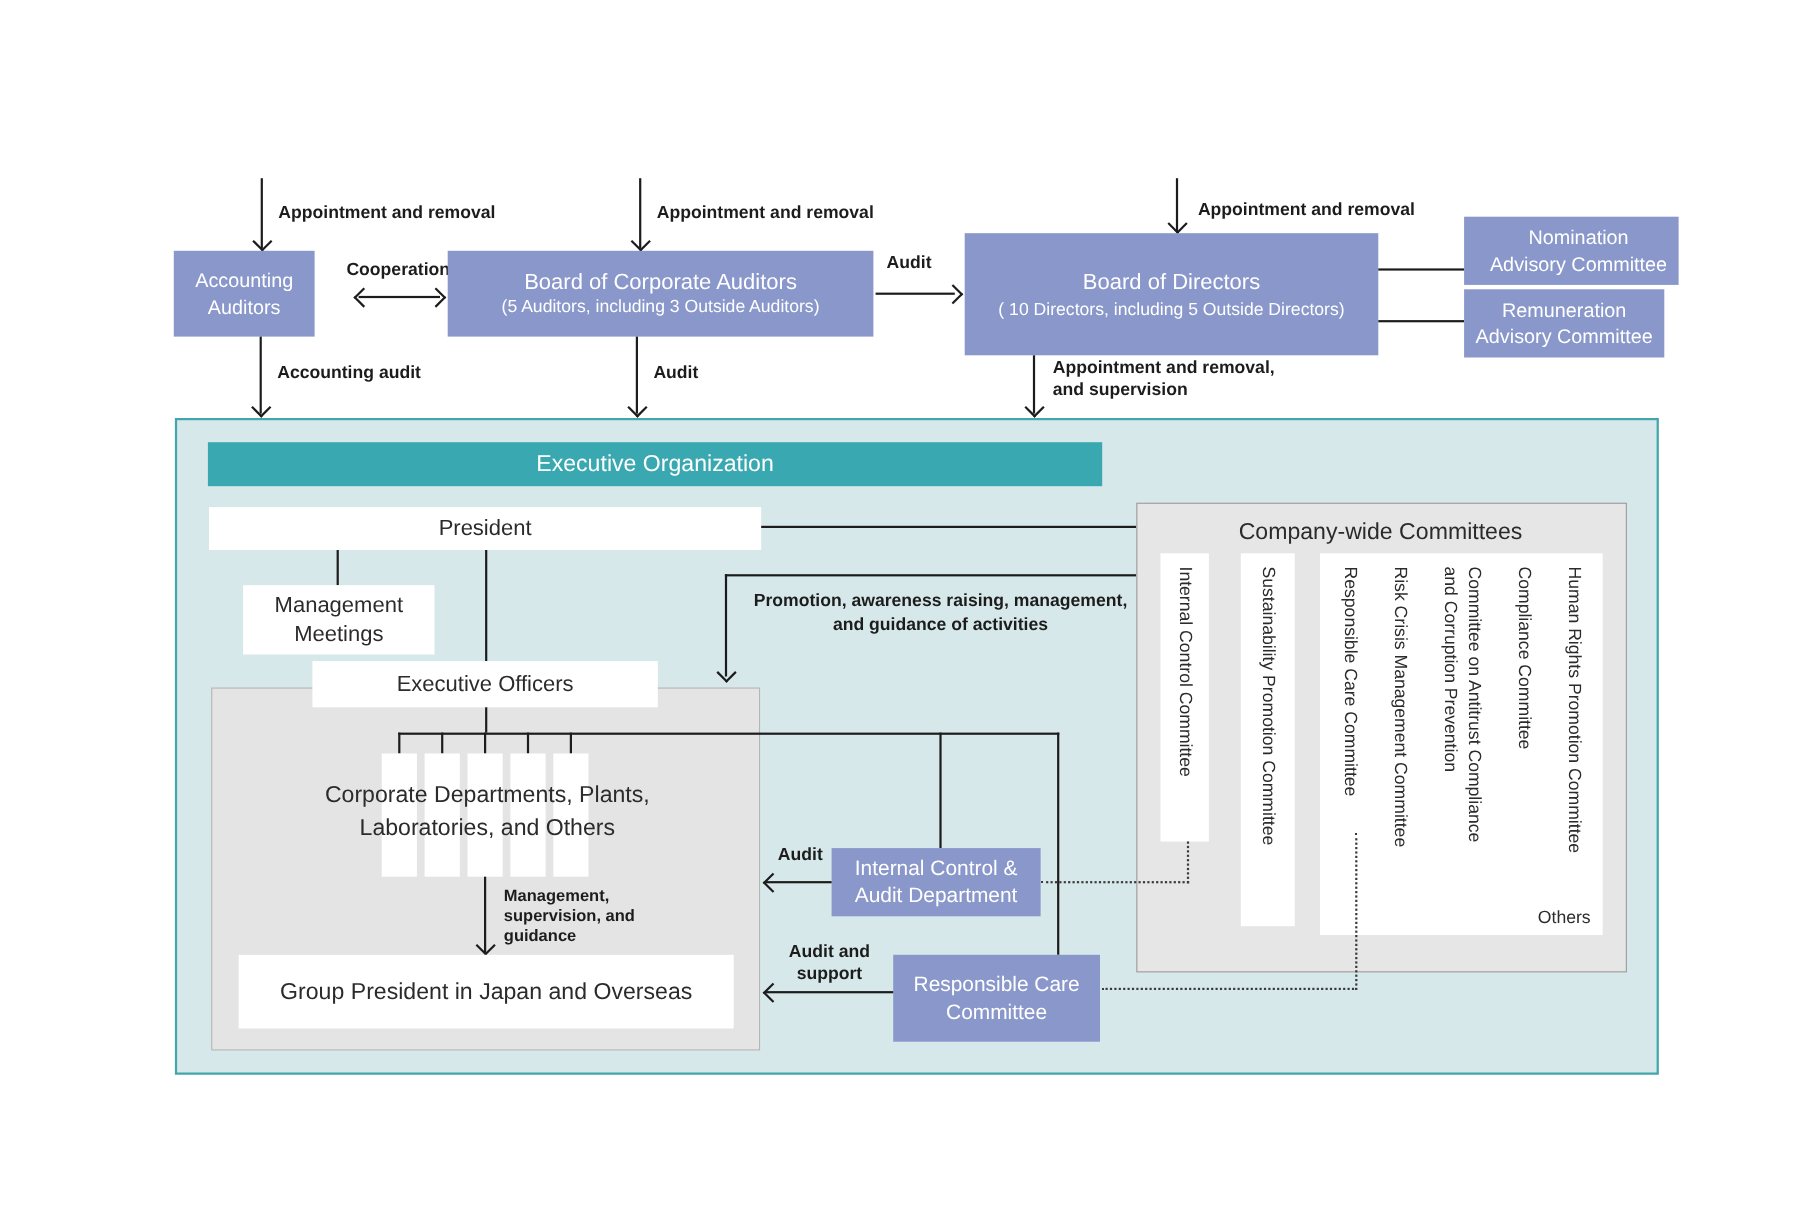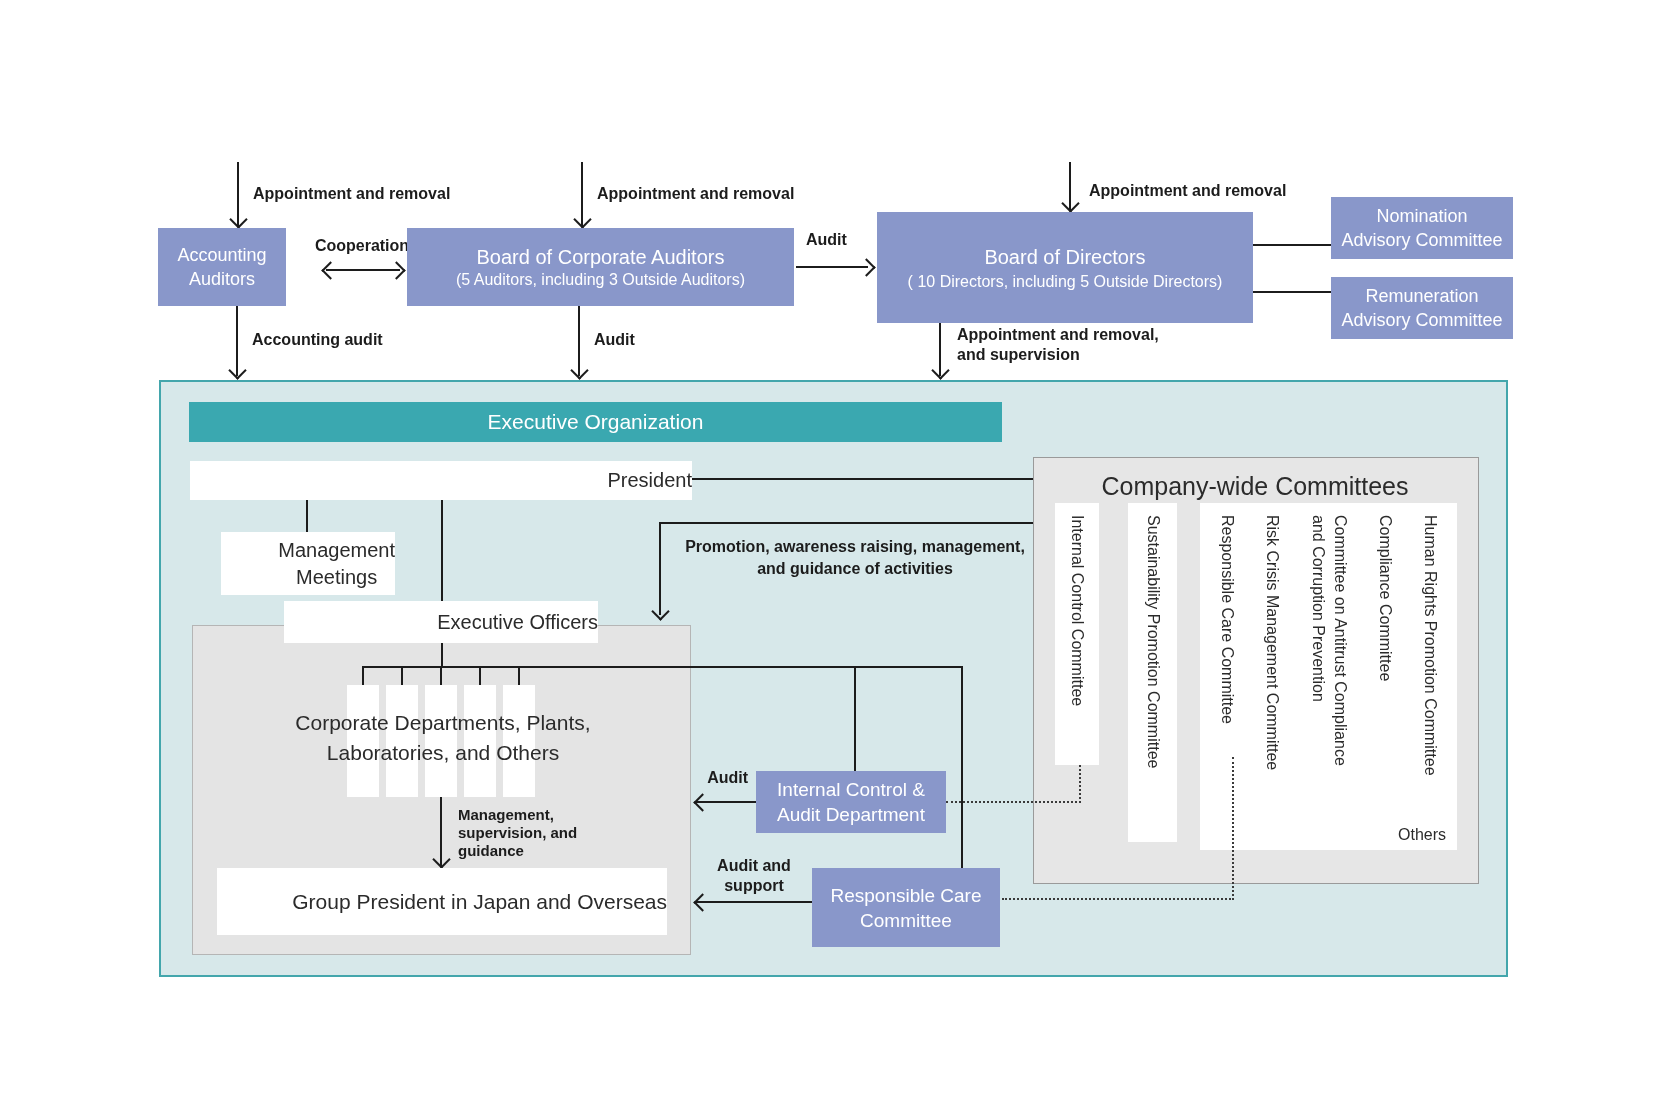--- a/index.html
+++ b/index.html
@@ -6,21 +6,21 @@
   #canvas{
     position:relative;width:1654px;height:1102px;background:#ffffff;
     font-family:"Liberation Sans","DejaVu Sans",sans-serif;color:#1c1c1c;
     overflow:hidden;
   }
   .abs{position:absolute;}
   .flexc{display:flex;align-items:center;justify-content:center;text-align:center;}
   .pre{white-space:pre-line;}
   .bluebar{background:#2e4d9b;color:#ffffff;}
   .purple{background:#8997ca;color:#ffffff;}
-  .whitebox{background:#ffffff;color:#2b2b2b;justify-content:flex-end;}
+  .whitebox{background:#ffffff;color:#2b2b2b;}
   .tealhdr{background:#3aa8b0;color:#ffffff;}
   .lbl{font-weight:700;font-size:16px;color:#1c1c1c;line-height:20px;}
   .ln{position:absolute;background:#1c1c1c;}
   .dot-h{position:absolute;border-top:2px dotted #3a3a3a;height:0;}
   .dot-v{position:absolute;border-left:2px dotted #3a3a3a;width:0;}
   .chev{position:absolute;width:11px;height:11px;
         border-right:2px solid #1c1c1c;border-bottom:2px solid #1c1c1c;}
   .chev.down{transform:rotate(45deg);}
   .chev.right{transform:rotate(-45deg);}
   .chev.left{transform:rotate(135deg);}
@@ -65,25 +65,25 @@
   <div class="chev right" style="left:860px;top:261px;"></div>
 
   <div class="abs flexc purple" style="left:877px;top:212px;width:376px;height:111px;flex-direction:column;">
     <span style="font-size:20px;line-height:28px;">Board of Directors</span>
     <span style="font-size:16px;line-height:22px;">( 10 Directors, including 5 Outside Directors)</span>
   </div>
 
   <div class="ln" style="left:1253px;top:244px;width:78px;height:2px;"></div>
   <div class="ln" style="left:1253px;top:291px;width:78px;height:2px;"></div>
 
-  <div class="abs flexc purple pre" style="left:1331px;top:197px;width:182px;height:62px;font-size:18px;line-height:24px;">
+  <div class="abs flexc purple pre" style="left:1331px;top:197px;width:182px;height:62px;font-size:18px;line-height:24px;padding-left:13px;">
     <span class="pre">Nomination
 Advisory Committee</span>
   </div>
-  <div class="abs flexc purple pre" style="left:1331px;top:277px;width:182px;height:62px;font-size:18px;line-height:24px;">
+  <div class="abs flexc purple pre" style="left:1331px;top:263px;width:182px;height:62px;font-size:18px;line-height:24px;">
     <span class="pre">Remuneration
 Advisory Committee</span>
   </div>
 
   <div class="ln" style="left:236px;top:306px;width:2px;height:70px;"></div>
   <div class="chev down" style="left:231px;top:364px;"></div>
   <div class="abs lbl" style="left:252px;top:330px;">Accounting audit</div>
 
   <div class="ln" style="left:578px;top:306px;width:2px;height:70px;"></div>
   <div class="chev down" style="left:573px;top:364px;"></div>
@@ -167,21 +167,21 @@
   <div class="abs flexc purple pre" style="left:812px;top:868px;width:188px;height:79px;font-size:19px;line-height:25px;">
     <span class="pre">Responsible Care
 Committee</span>
   </div>
   <div class="abs lbl pre" style="left:690px;top:856px;width:128px;text-align:center;line-height:20px;">Audit and
 support</div>
   <div class="ln" style="left:696px;top:901px;width:116px;height:2px;"></div>
   <div class="chev left" style="left:696px;top:896px;"></div>
 
   <div class="abs" style="left:1033px;top:457px;width:444px;height:425px;background:#e6e6e6;border:1px solid #9a9a9a;"></div>
-  <div class="abs" style="left:1033px;top:472px;width:444px;text-align:center;font-size:25px;color:#2b2b2b;">Company-wide Committees</div>
+  <div class="abs" style="left:1033px;top:472px;width:444px;text-align:center;font-size:21px;color:#2b2b2b;">Company-wide Committees</div>
 
   <div class="bar" style="left:1055px;top:503px;width:44px;height:262px;display:flex;justify-content:center;padding-top:12px;box-sizing:border-box;">
     <span class="vtext">Internal Control Committee</span>
   </div>
   <div class="bar" style="left:1128px;top:503px;width:49px;height:339px;display:flex;justify-content:center;padding-top:12px;box-sizing:border-box;">
     <span class="vtext">Sustainability Promotion Committee</span>
   </div>
   <div class="bar" style="left:1200px;top:503px;width:257px;height:347px;display:flex;justify-content:space-between;align-items:flex-start;padding:12px 16px;box-sizing:border-box;">
     <span class="vtext">Responsible Care Committee</span>
     <span class="vtext">Risk Crisis Management Committee</span>

